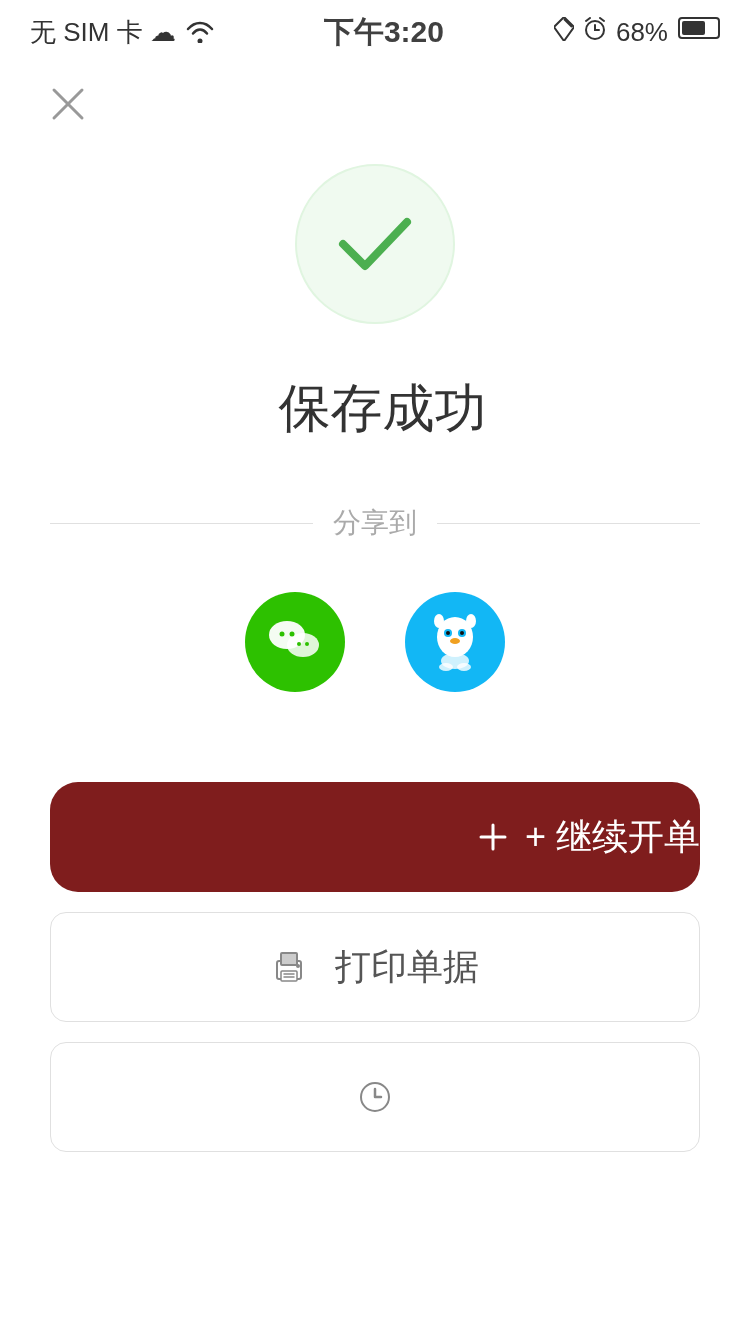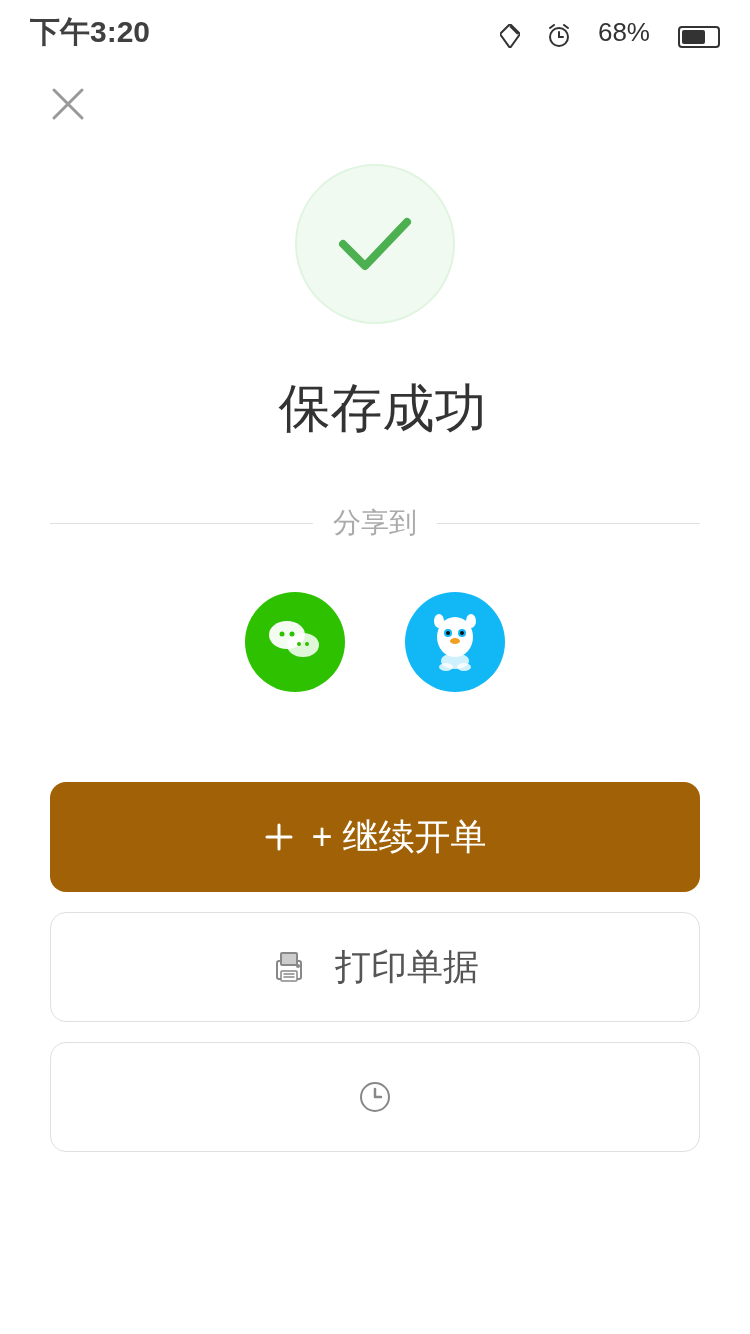--- a/index.html
+++ b/index.html
@@ -32,22 +32,22 @@
     }
 
     .status-center {
       font-size: 30px;
       font-weight: 600;
       color: #404040;
     }
 
     .status-right {
       display: flex;
-      align-items: flex-end;
-      gap: 28px;
+      align-items: flex-start;
+      gap: 10px;
       font-size: 26px;
       color: #333;
     }
 
     .battery-body {
       width: 42px;
       height: 22px;
       border: 2px solid #333;
       border-radius: 4px;
       position: relative;
@@ -173,28 +173,28 @@
       padding: 0 50px;
       display: flex;
       flex-direction: column;
       gap: 20px;
       margin-top: 40px;
     }
 
     .btn-primary {
       width: 100%;
       height: 110px;
-      background: #a16207;
+      background: #7f1d1d;
       border: none;
-      border-radius: 16px;
+      border-radius: 28px;
       font-size: 36px;
       color: #fff;
       display: flex;
       align-items: center;
-      justify-content: center;
+      justify-content: flex-end;
       gap: 16px;
       cursor: pointer;
     }
 
     .btn-secondary {
       width: 100%;
       height: 110px;
       background: #fff;
       border: 1px solid #e0e0e0;
       border-radius: 16px;
@@ -204,20 +204,29 @@
       align-items: center;
       justify-content: center;
       gap: 28px;
       cursor: pointer;
     }
   </style>
 </head>
 <body>
 
 <div class="status-bar">
+  <div class="status-left">
+    <span>无 SIM 卡 ☁</span>
+
+    <svg width="28" height="22" viewBox="0 0 28 22">
+      <path d="M14 17.5a2.5 2.5 0 1 1 0 5 2.5 2.5 0 0 1 0-5z" fill="#333"></path>
+      <path d="M7 12.5C9 10 11.4 8.5 14 8.5s5 1.5 7 4" fill="none" stroke="#333" stroke-width="2.5" stroke-linecap="round"></path>
+      <path d="M2 8C5.5 4 9.5 2 14 2s8.5 2 12 6" fill="none" stroke="#333" stroke-width="2.5" stroke-linecap="round"></path>
+    </svg>
+  </div>
   <div class="status-center">下午3:20</div>
   <div class="status-right">
 
     <svg width="20" height="24" viewBox="0 0 20 24">
       <path d="M10 0 L20 10 L10 24 L0 10 Z" fill="none" stroke="#333" stroke-width="2"></path>
       <path d="M10 2 L18 10" fill="none" stroke="#333" stroke-width="2"></path>
     </svg>
 
     <svg width="22" height="24" viewBox="0 0 22 24">
       <circle cx="11" cy="13" r="9" fill="none" stroke="#333" stroke-width="2"></circle>

